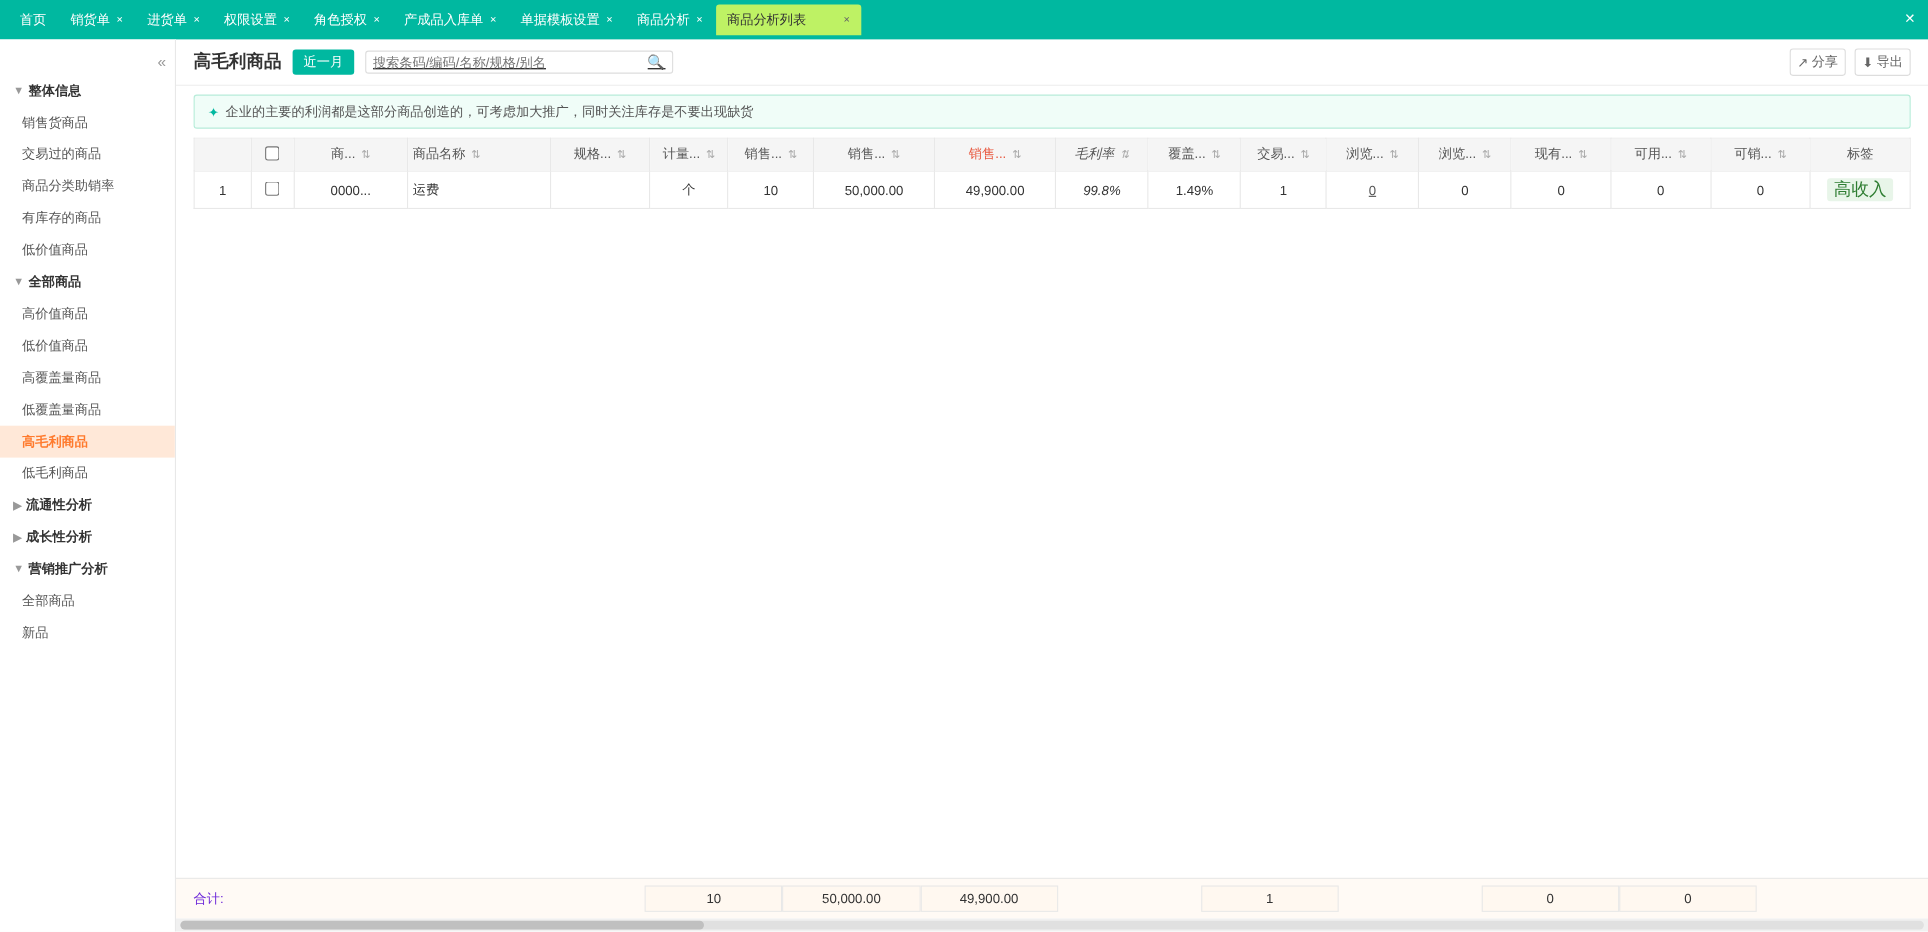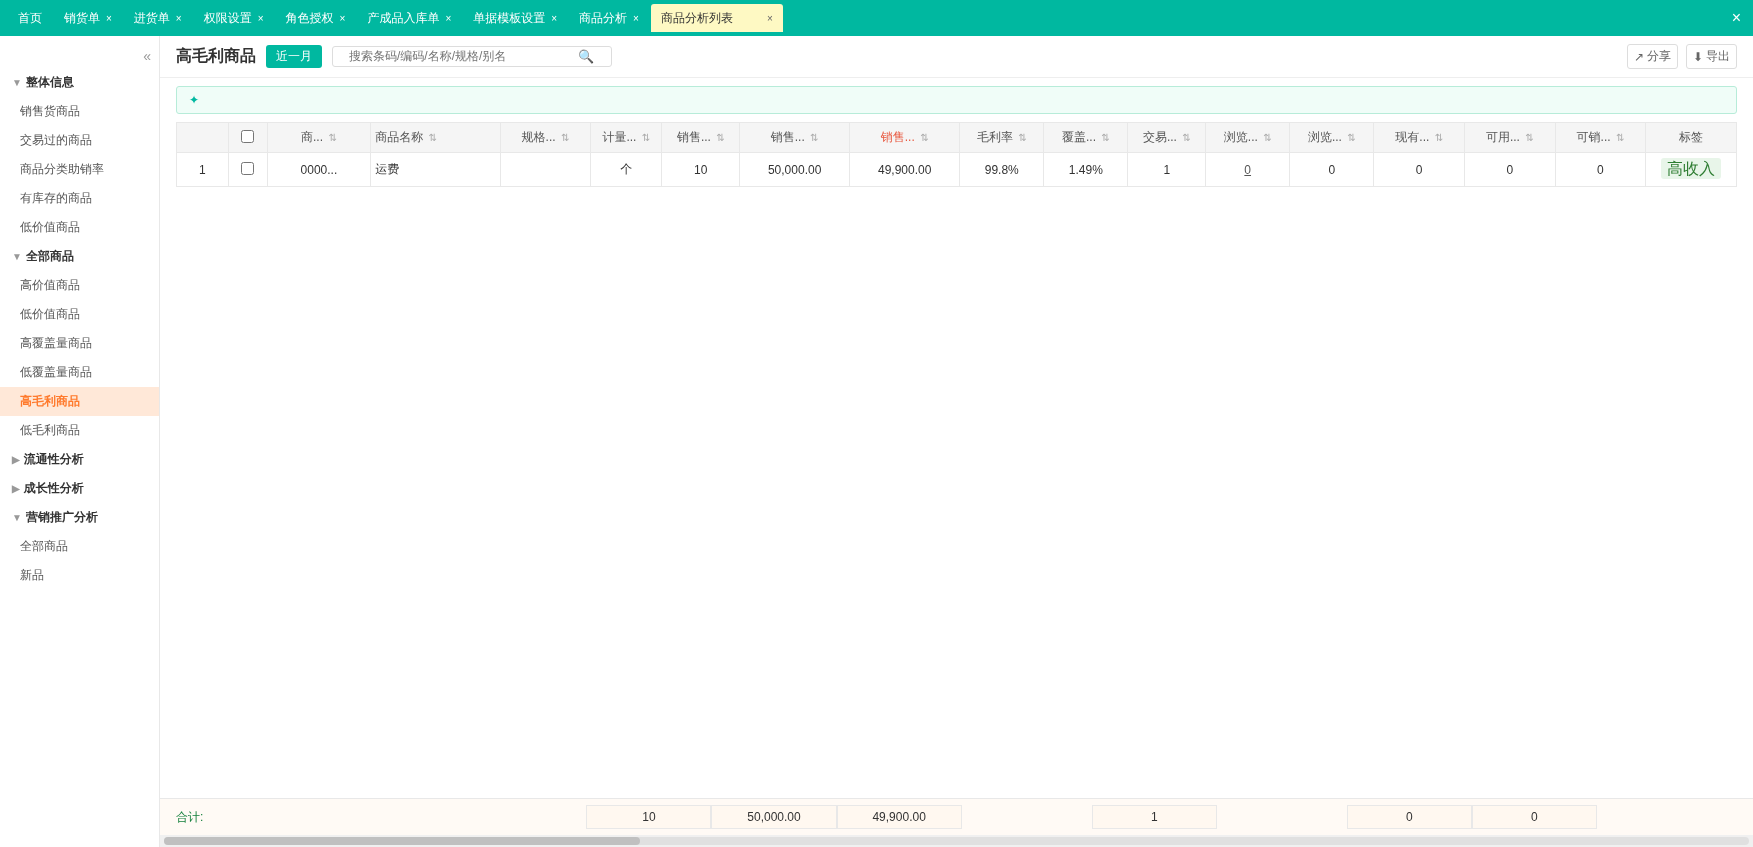--- a/index.html
+++ b/index.html
@@ -19,21 +19,21 @@
       align-items: center;
       padding: 0 10px;
       height: 28px;
       color: #fff;
       cursor: pointer;
       border-radius: 3px 3px 0 0;
       white-space: nowrap;
       gap: 4px;
       font-size: 12px;
     }
-    .nav-tab.active { background: #fef9c3; color: #333; gap: 32px; }
+    .nav-tab.active { background: #bef264; color: #333; gap: 32px; }
     .nav-tab .close-btn { font-size: 10px; color: inherit; margin-left: 2px; }
     .nav-tab.active .close-btn { color: #666; }
     .top-nav-right { margin-left: auto; display: flex; align-items: center; }
     .top-close-btn { color: #fff; cursor: pointer; font-size: 16px; padding: 4px; }
 
     
     .main-layout {
       display: flex;
       height: calc(847px - 36px);
       background: #fff;
@@ -95,26 +95,27 @@
       background: #00b8a0;
       color: #fff;
       border: none;
       border-radius: 3px;
       padding: 3px 10px;
       cursor: pointer;
       font-size: 12px;
     }
     .search-box {
       display: flex;
-      align-items: flex-start;
+      align-items: flex-end;
       border: 1px solid #ddd;
       border-radius: 3px;
-      padding: 2px 16px;
+      padding: 2px 6px;
       flex: 1;
       max-width: 280px;
+      text-decoration: underline;
     }
     .search-box input {
       border: none;
       outline: none;
       font-size: 12px;
       flex: 1;
       color: #999;
     }
     .search-icon { color: #999; font-size: 13px; cursor: pointer; }
     .header-actions { margin-left: auto; display: flex; gap: 8px; align-items: center; }
@@ -200,21 +201,21 @@
     
     .footer-bar {
       background: #fffaf5;
       border-top: 1px solid #e8e8e8;
       padding: 6px 16px;
       display: flex;
       align-items: center;
       gap: 8px;
       min-height: 36px;
     }
-    .footer-label { color: #15803d; font-size: 12px; }
+    .footer-label { color: #6d28d9; font-size: 12px; }
     .footer-cell {
       flex: 1;
       padding: 4px 8px;
       border: 1px solid #e8e8e8;
       background: #fff8f0;
       text-align: center;
       font-size: 12px;
       color: #333;
     }
 
@@ -247,21 +248,21 @@
     
     .col-num { width: 40px; }
     .col-checkbox { width: 30px; }
     .col-code { width: 80px; }
     .col-name { width: 100px; text-align: left; margin-top: 12px; }
     .col-spec { width: 70px; }
     .col-unit { width: 55px; }
     .col-sales-qty { width: 60px; }
     .col-sales-amt { width: 85px; }
     .col-sales-cost { width: 85px; }
-    .col-gross { width: 65px; }
+    .col-gross { width: 65px; font-style: italic; }
     .col-cover { width: 65px; }
     .col-trans { width: 60px; }
     .col-browse1 { width: 65px; }
     .col-browse2 { width: 65px; }
     .col-stock { width: 70px; }
     .col-avail { width: 70px; }
     .col-saleable { width: 70px; }
     .col-tag { width: 70px; }
   </style>
 </head>
@@ -399,20 +400,21 @@
         </div>
         <div class="header-action-btn">
           <span>⬇</span>
           <span>导出</span>
         </div>
       </div>
     </div>
 
     <div class="info-banner">
       <span class="info-banner-icon">✦</span>
+      <span>企业的主要的利润都是这部分商品创造的，可考虑加大推广，同时关注库存是不要出现缺货</span>
     </div>
 
     <div class="table-container">
       <table>
         <thead>
           <tr>
             <th class="col-num"></th>
             <th class="col-checkbox">
               <input type="checkbox" style="">
             </th>

